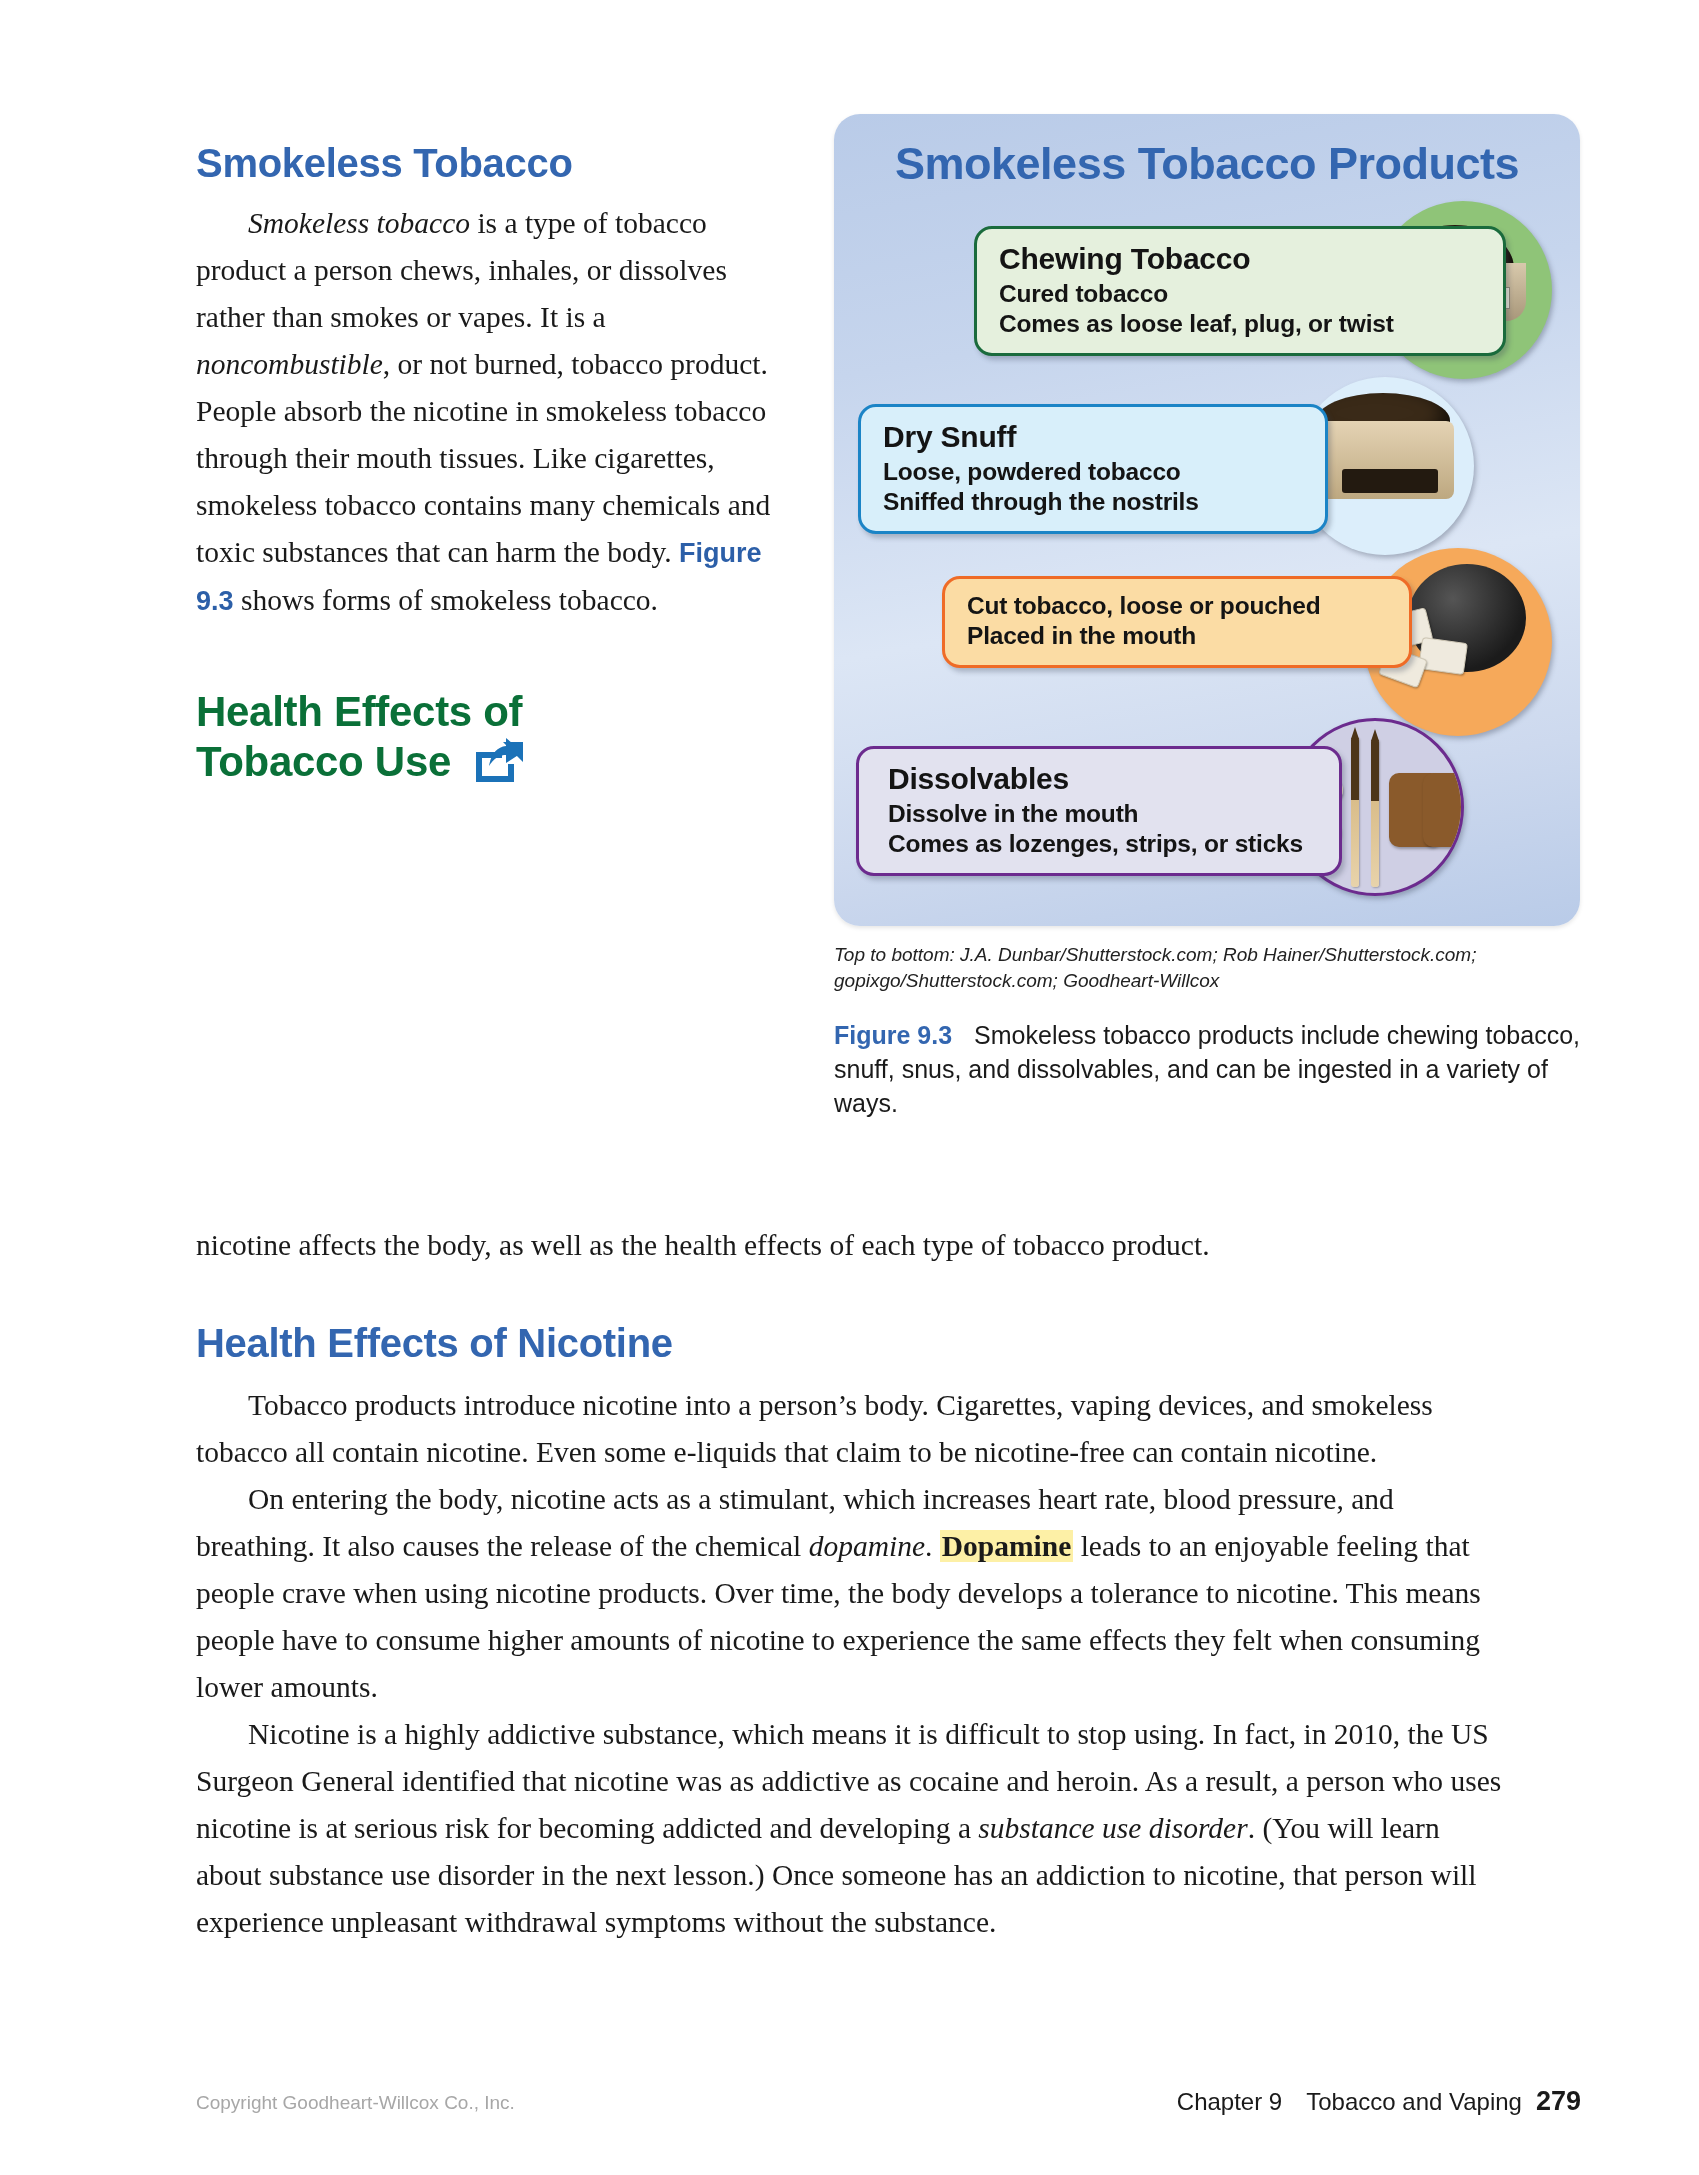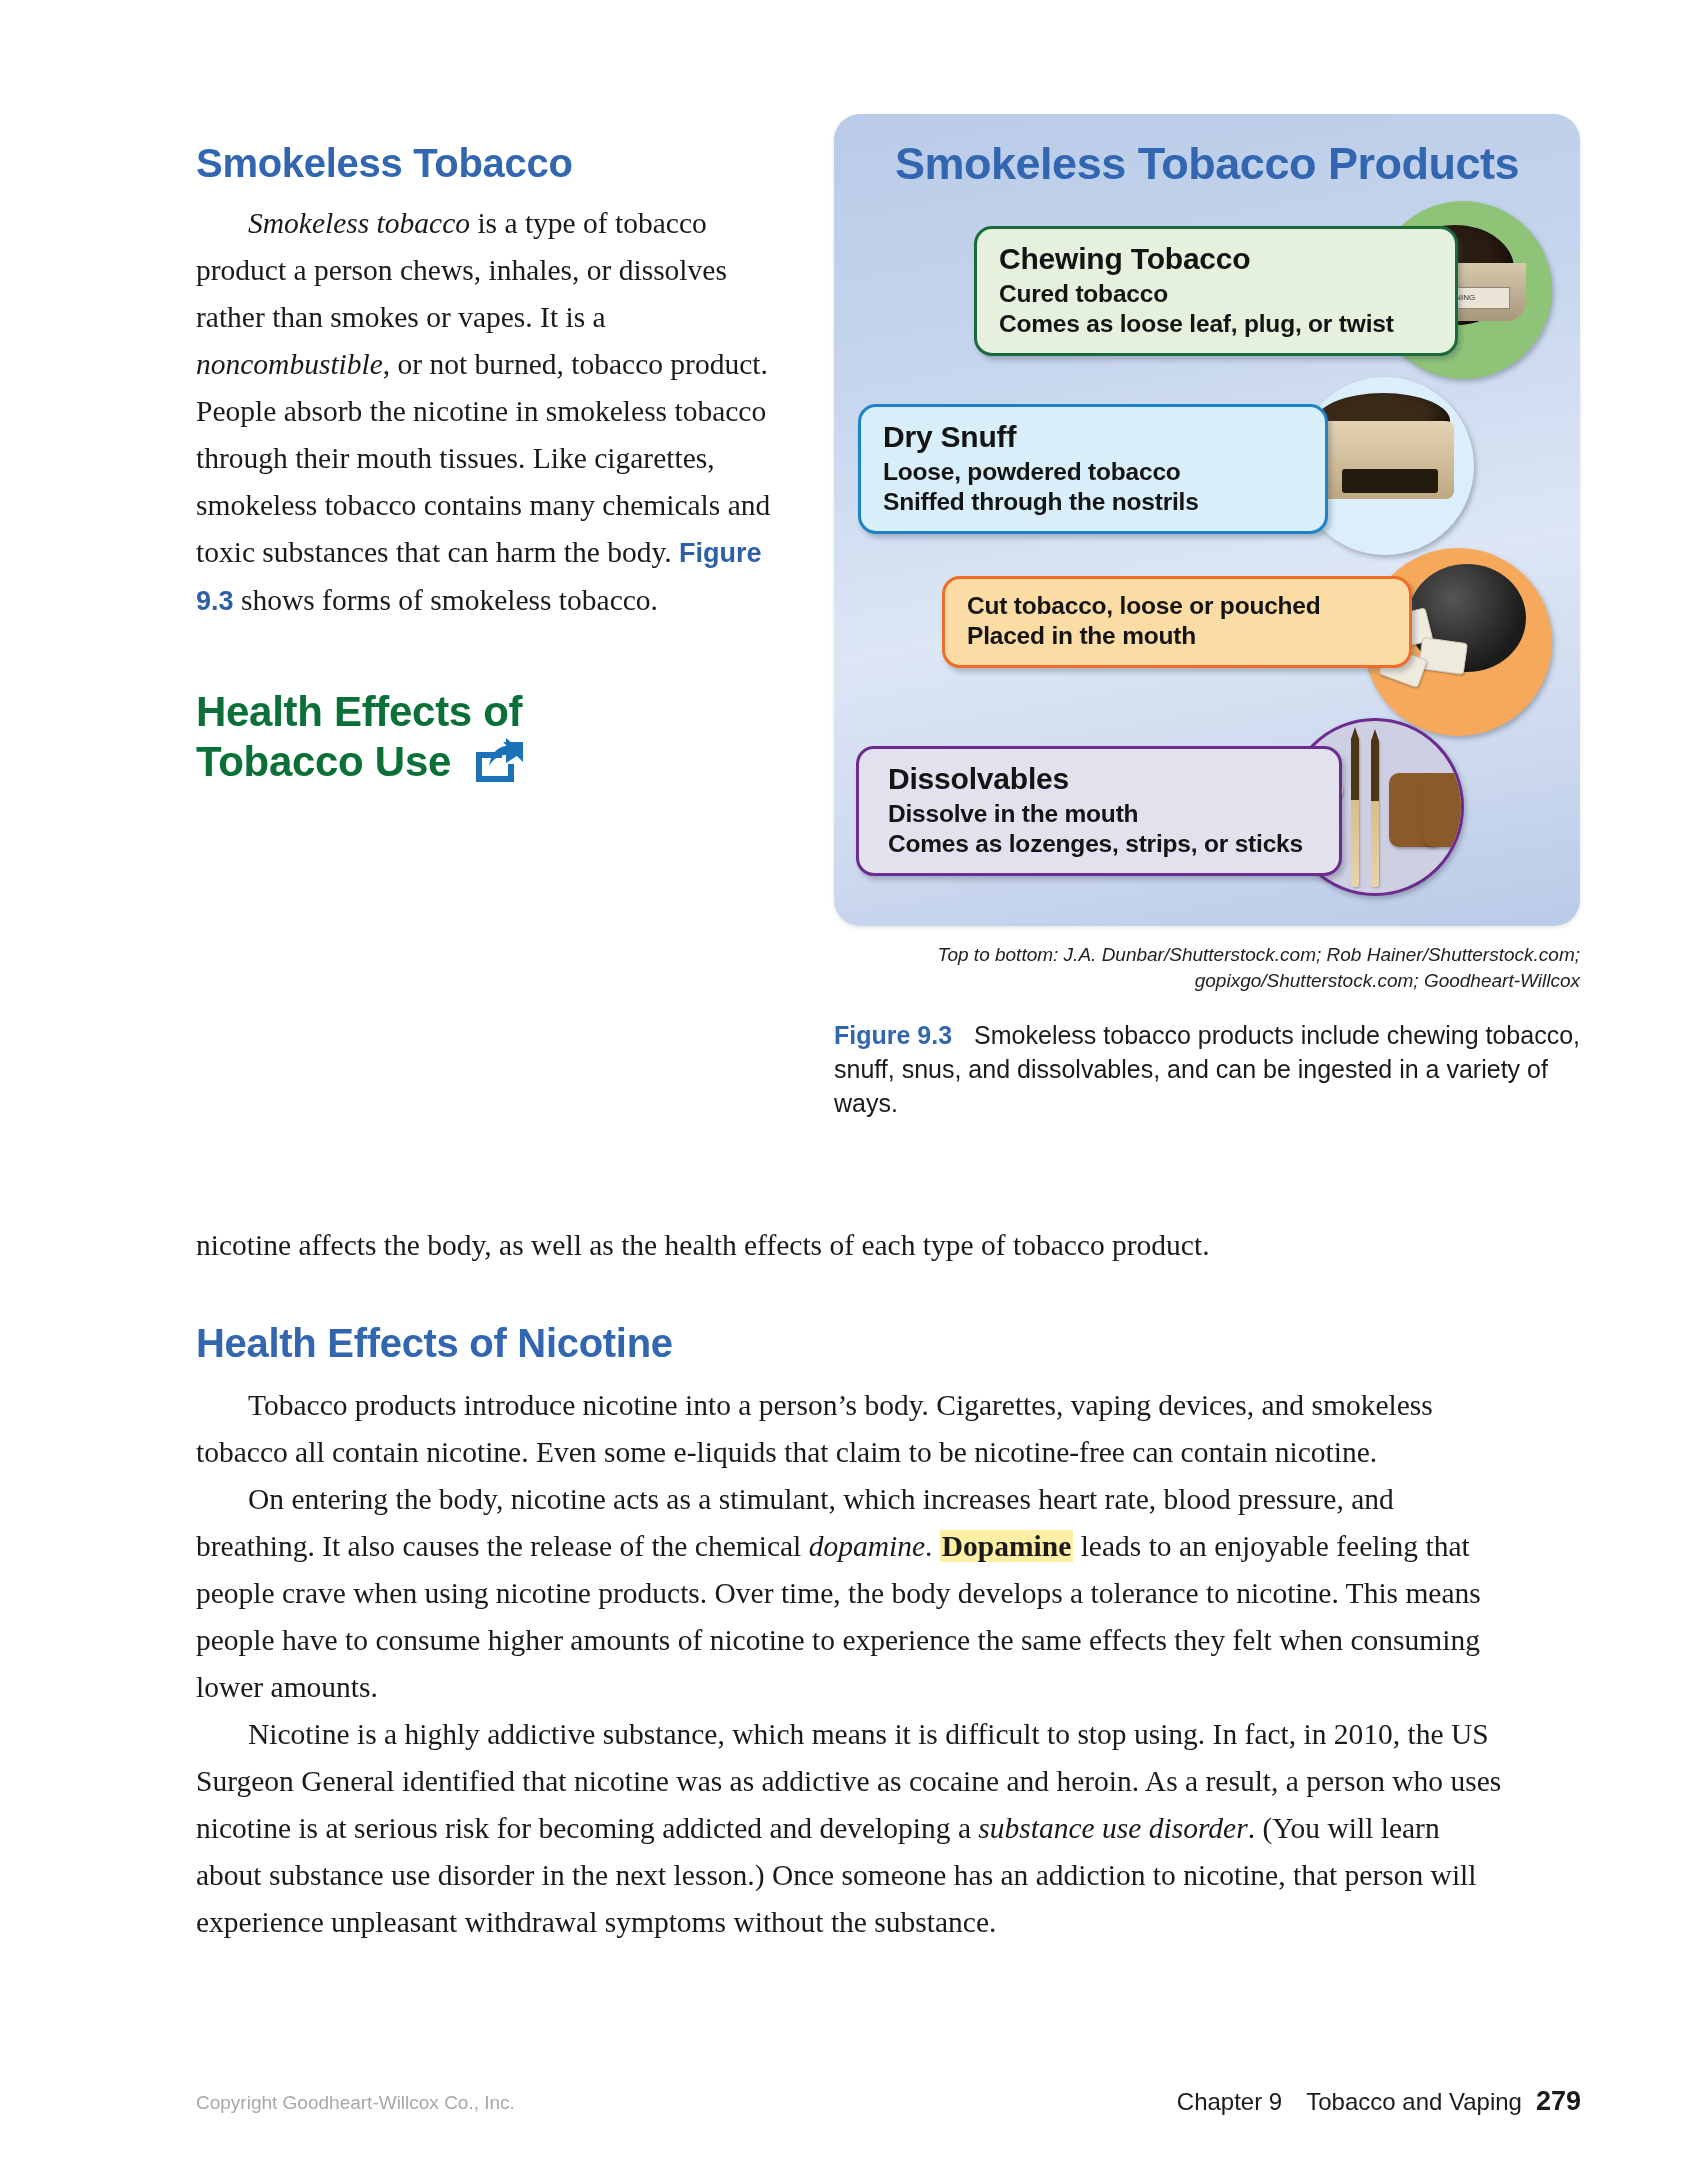--- a/index.html
+++ b/index.html
@@ -166,21 +166,20 @@
   .strip {
     position:absolute; width:52px; height:74px; background:#8a5a2b; border-radius:10px;
     box-shadow:1px 2px 3px rgba(0,0,0,.3);
   }
 
   .credit {
     font-family:"Liberation Sans", sans-serif;
     font-style:italic;
     font-size:19px;
     color:#222;
-    text-align:right;
     line-height:26px;
     margin-top:16px;
   }
   .fig-caption {
     font-family:"Liberation Sans", sans-serif;
     font-size:25px;
     line-height:34px;
     color:#1a1a1a;
     margin-top:24px;
   }
@@ -241,21 +240,21 @@
   <div class="figure-wrap">
 
     <div class="fig-panel">
       <div class="fig-title">Smokeless Tobacco Products</div>
 
       <div class="photo green" style="left:540px; top:87px; width:178px; height:178px;">
         <div class="tin1"></div>
         <div class="tin1-lip"></div>
         <div class="tin1-warn">WARNING</div>
       </div>
-      <div class="card green" style="left:140px; top:112px; width:484px;border-radius:18px;">
+      <div class="card green" style="left:140px; top:112px; width:532px;border-radius:18px;">
         <div class="ttl">Chewing Tobacco</div>
         <div class="ln">Cured tobacco</div>
         <div class="ln">Comes as loose leaf, plug, or twist</div>
       </div>
 
       <div class="photo cyan" style="left:462px; top:263px; width:178px; height:178px;">
         <div class="tin2-top"></div>
         <div class="tin2-body"></div>
         <div class="tin2-label"></div>
       </div>

